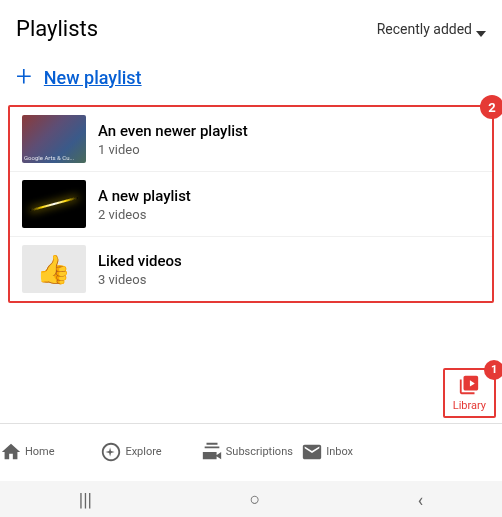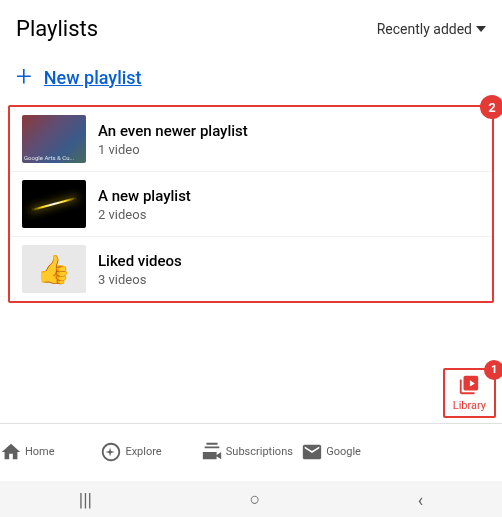--- a/index.html
+++ b/index.html
@@ -20,21 +20,21 @@
       padding: 16px 16px 12px 16px;
       background: #fff;
     }
     .header-title {
       font-size: 22px;
       font-weight: 400;
       color: #000;
     }
     .header-sort {
       display: flex;
-      align-items: center;
+      align-items: flex-end;
       gap: 4px;
       font-size: 14px;
       color: #333;
       cursor: pointer;
       padding-left: 40px;
     }
     .chevron-down {
       width: 0; height: 0;
       border-left: 5px solid transparent;
       border-right: 5px solid transparent;
@@ -318,21 +318,21 @@
     <svg width="22" height="22" viewBox="0 0 24 24" fill="#606060">
       <path d="M20 8H4V6h16v2zm-2-6H6v2h12V2zm4 10v8l-6-4 6-4zM2 12h15v8H2z"></path>
     </svg>
     <span class="nav-label">Subscriptions</span>
   </div>
 
   <div class="nav-item">
     <svg width="22" height="22" viewBox="0 0 24 24" fill="#606060">
       <path d="M20 4H4c-1.1 0-2 .9-2 2v12c0 1.1.9 2 2 2h16c1.1 0 2-.9 2-2V6c0-1.1-.9-2-2-2zm0 4l-8 5-8-5V6l8 5 8-5v2z"></path>
     </svg>
-    <span class="nav-label">Google</span>
+    <span class="nav-label">Inbox</span>
   </div>
 
   <div style="flex:1; display:flex; align-items:center; justify-content:center; position:relative;">
     <div class="library-nav-wrapper">
       <div class="badge-1">1</div>
       <svg width="22" height="22" viewBox="0 0 24 24" fill="#e53935">
         <path d="M4 6H2v14c0 1.1.9 2 2 2h14v-2H4V6zm16-4H8c-1.1 0-2 .9-2 2v12c0 1.1.9 2 2 2h12c1.1 0 2-.9 2-2V4c0-1.1-.9-2-2-2zm-2 8.5l-5 3.17V6.83l5 3.17v.5z"></path>
       </svg>
       <span class="nav-label active">Library</span>
     </div>

